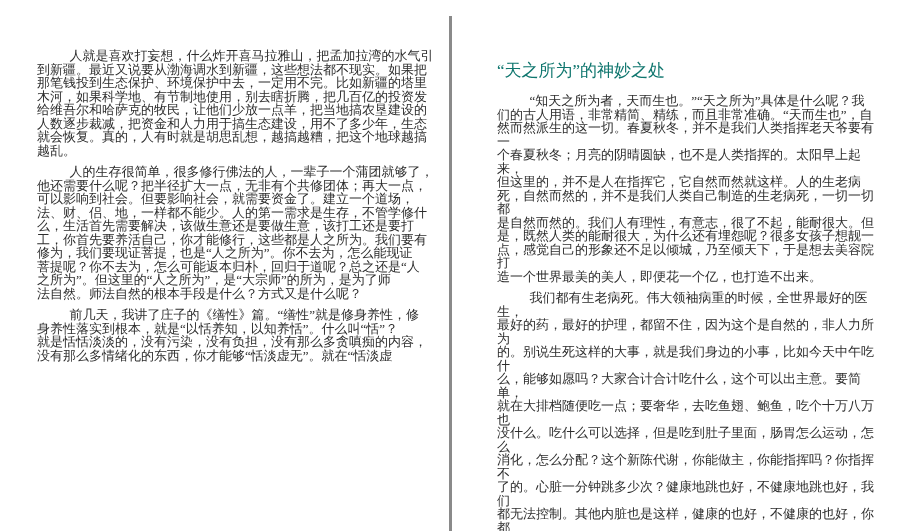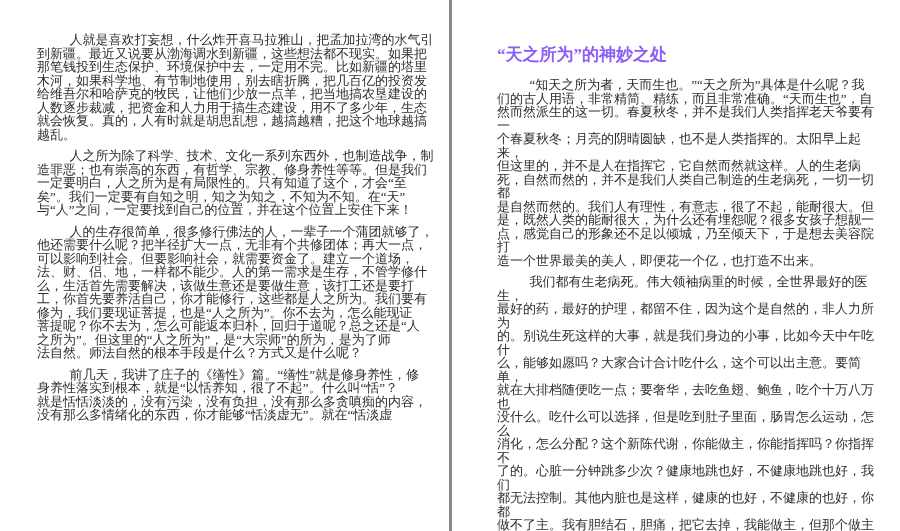--- a/index.html
+++ b/index.html
@@ -5,21 +5,21 @@
   html, body { margin: 0; padding: 0; }
   body {
     width: 900px;
     height: 531px;
     background: #ffffff;
     position: relative;
     overflow: hidden;
     font-family: "Liberation Serif", "DejaVu Serif", serif;
     color: #2d2d2d;
   }
-  .spread { position: absolute; inset: 0; }
+  .spread { position: absolute; inset: 0; margin-top: 16px; }
   .page {
     position: absolute;
     top: 33px;
   }
   .page-left  { left: 37px;  width: 402px; }
   .page-right { left: 497px; width: 382px; }
   .divider {
     position: absolute;
     left: 449px;
     top: 0;
@@ -33,55 +33,50 @@
     line-height: 13.5px;
     white-space: pre-line;
     text-indent: 2.5em;
     text-align: left;
   }
   .para.no-indent { text-indent: 0; }
   .section-heading {
     margin: 12px 0 14px 0;
     font-size: 17px;
     line-height: 19px;
-    font-weight: bold;
-    color: #8b5cf6;
+    font-weight: normal;
+    color: #0f766e;
   }
 </style>
 </head>
 <body>
 
 <div class="spread">
 
   <div class="page page-left">
     <p class="para">人就是喜欢打妄想，什么炸开喜马拉雅山，把孟加拉湾的水气引
 到新疆。最近又说要从渤海调水到新疆，这些想法都不现实。如果把
 那笔钱投到生态保护、环境保护中去，一定用不完。比如新疆的塔里
 木河，如果科学地、有节制地使用，别去瞎折腾，把几百亿的投资发
 给维吾尔和哈萨克的牧民，让他们少放一点羊，把当地搞农垦建设的
 人数逐步裁减，把资金和人力用于搞生态建设，用不了多少年，生态
 就会恢复。真的，人有时就是胡思乱想，越搞越糟，把这个地球越搞
 越乱。</p>
-    <p class="para">人之所为除了科学、技术、文化一系列东西外，也制造战争，制
-造罪恶；也有崇高的东西，有哲学、宗教、修身养性等等。但是我们
-一定要明白，人之所为是有局限性的。只有知道了这个，才会“至
-矣”。我们一定要有自知之明，知之为知之，不知为不知。在“天”
-与“人”之间，一定要找到自己的位置，并在这个位置上安住下来！</p>
     <p class="para">人的生存很简单，很多修行佛法的人，一辈子一个蒲团就够了，
 他还需要什么呢？把半径扩大一点，无非有个共修团体；再大一点，
 可以影响到社会。但要影响社会，就需要资金了。建立一个道场，
 法、财、侣、地，一样都不能少。人的第一需求是生存，不管学修什
 么，生活首先需要解决，该做生意还是要做生意，该打工还是要打
 工，你首先要养活自己，你才能修行，这些都是人之所为。我们要有
 修为，我们要现证菩提，也是“人之所为”。你不去为，怎么能现证
 菩提呢？你不去为，怎么可能返本归朴，回归于道呢？总之还是“人
 之所为”。但这里的“人之所为”，是“大宗师”的所为，是为了师
 法自然。师法自然的根本手段是什么？方式又是什么呢？</p>
     <p class="para">前几天，我讲了庄子的《缮性》篇。“缮性”就是修身养性，修
-身养性落实到根本，就是“以恬养知，很了不起”。什么叫“恬”？
+身养性落实到根本，就是“以恬养知，以知养恬”。什么叫“恬”？
 就是恬恬淡淡的，没有污染，没有负担，没有那么多贪嗔痴的内容，
 没有那么多情绪化的东西，你才能够“恬淡虚无”。就在“恬淡虚</p>
   </div>
 
   <div class="divider"></div>
 
   <div class="page page-right">
     <h2 class="section-heading">“天之所为”的神妙之处</h2>
     <p class="para">“知天之所为者，天而生也。”“天之所为”具体是什么呢？我
 们的古人用语，非常精简、精练，而且非常准确。“天而生也”，自

